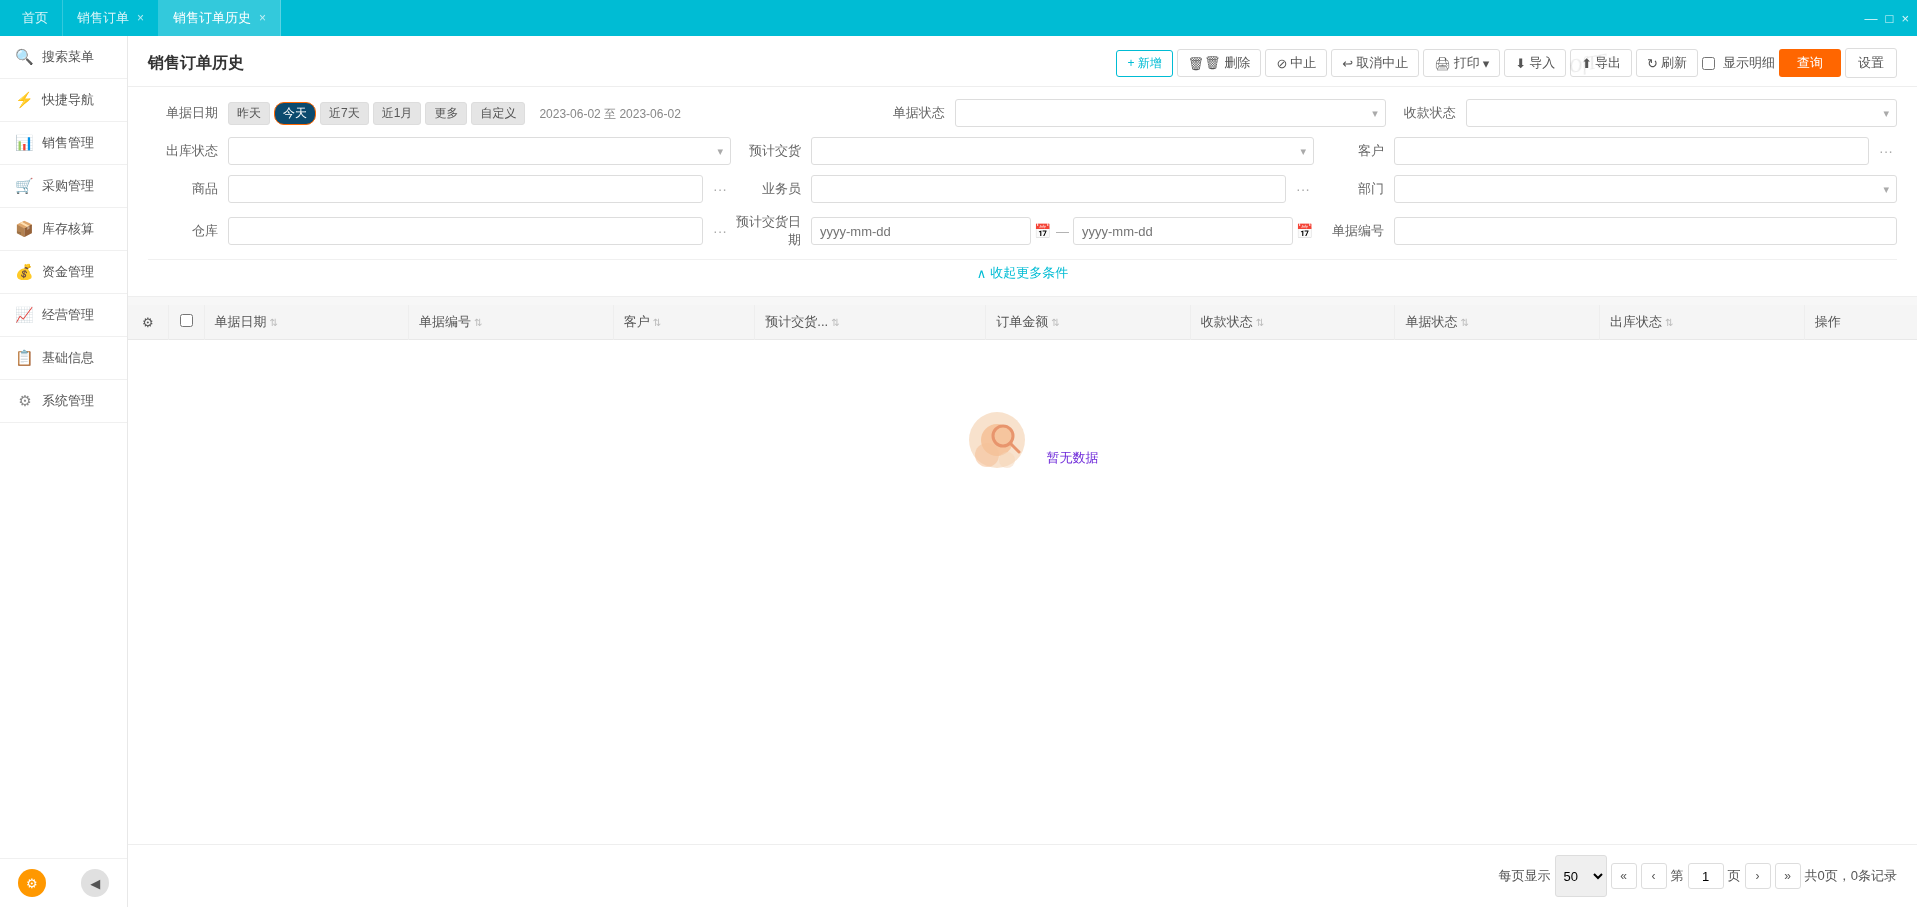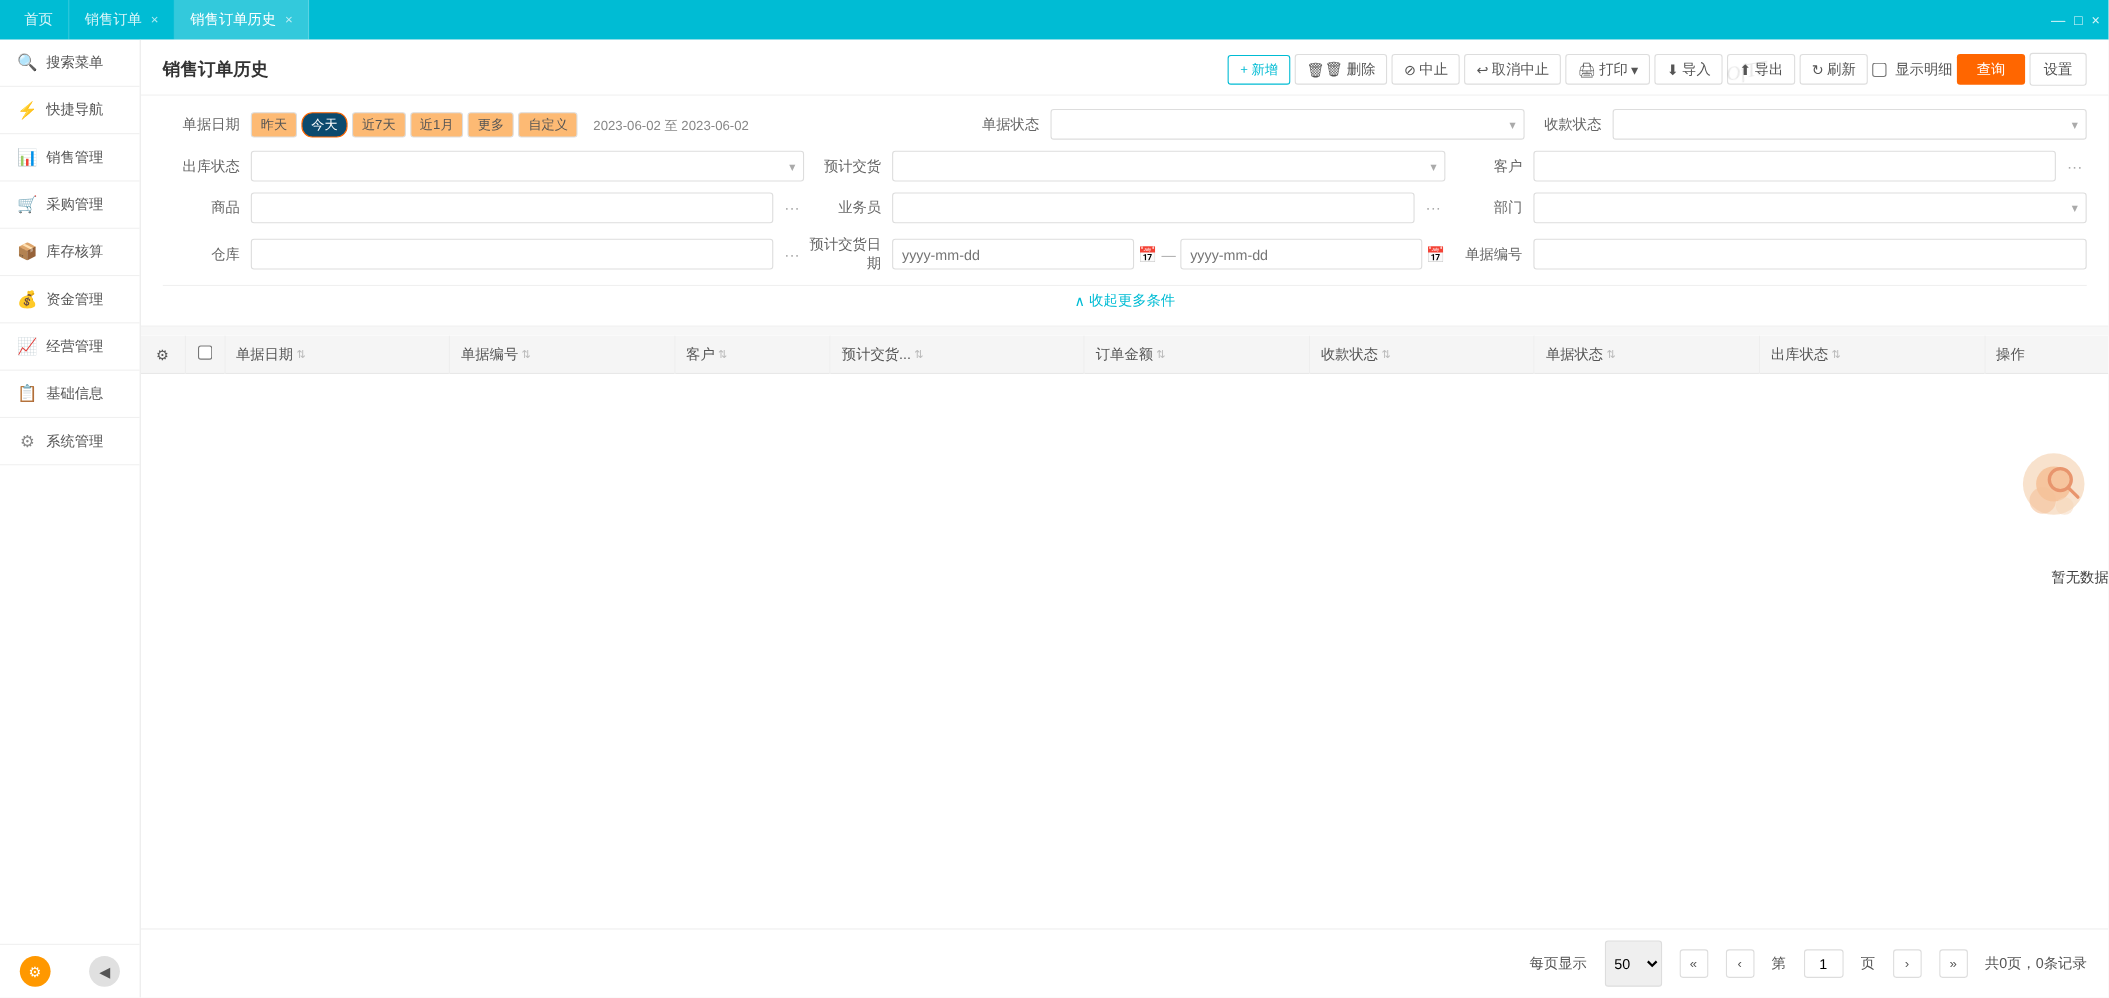--- a/index.html
+++ b/index.html
@@ -222,21 +222,21 @@
     }
     .date-quick-btns {
       display: flex;
       align-items: center;
       gap: 4px;
     }
     .date-quick-btn {
       padding: 2px 8px;
       border: 1px solid #ddd;
       border-radius: 3px;
-      background: #fdba74;
+      background: #e5e5e5;
       cursor: pointer;
       font-size: 12px;
       color: #555;
     }
     .date-quick-btn.active {
       background: #0c4a6e;
       color: #fff;
       border-color: #ff6600;
       border-radius: 10px;
     }
@@ -364,41 +364,41 @@
     }
     .th-checkbox {
       width: 36px;
       text-align: center;
     }
 
     
     .empty-state {
       flex: 1;
       display: flex;
-      flex-direction: column;
-      align-items: flex-end;
+      flex-direction: row;
+      align-items: center;
       justify-content: center;
       padding: 60px 0;
-      color: #404040;
+      color: #6d28d9;
     }
     .empty-icon {
       width: 100px;
       height: 100px;
       margin-bottom: 16px;
     }
 
     
     .pagination {
       display: flex;
       align-items: center;
       justify-content: flex-end;
       padding: 10px 20px;
       background: #fff;
       border-top: 1px solid #eee;
-      gap: 16px;
+      gap: 4px;
       font-size: 13px;
       color: #555;
       flex-shrink: 0;
     }
     .page-size-select {
       height: 42px;
       border: 1px solid #ddd;
       border-radius: 3px;
       padding: 0 4px;
       font-size: 13px;

